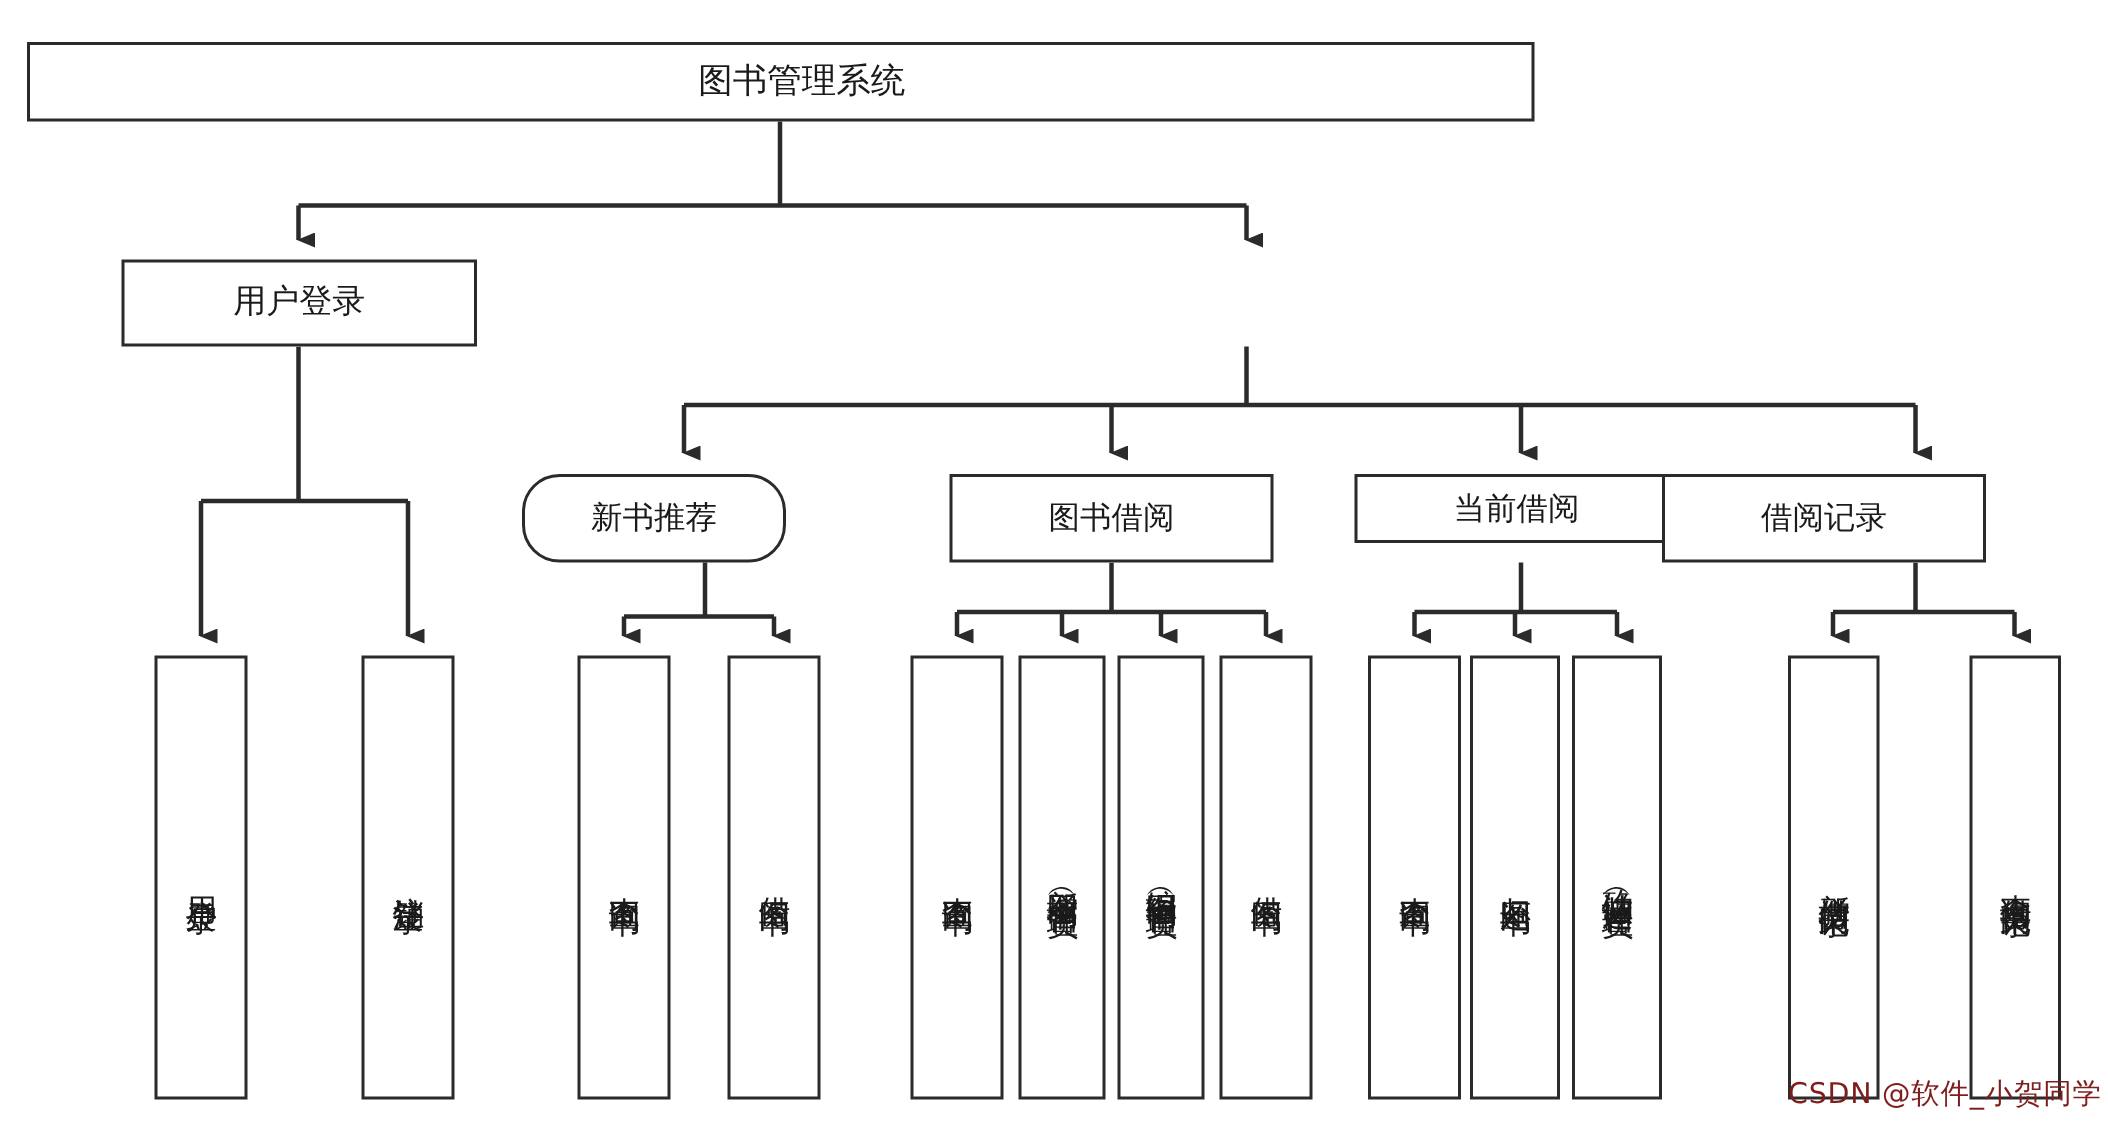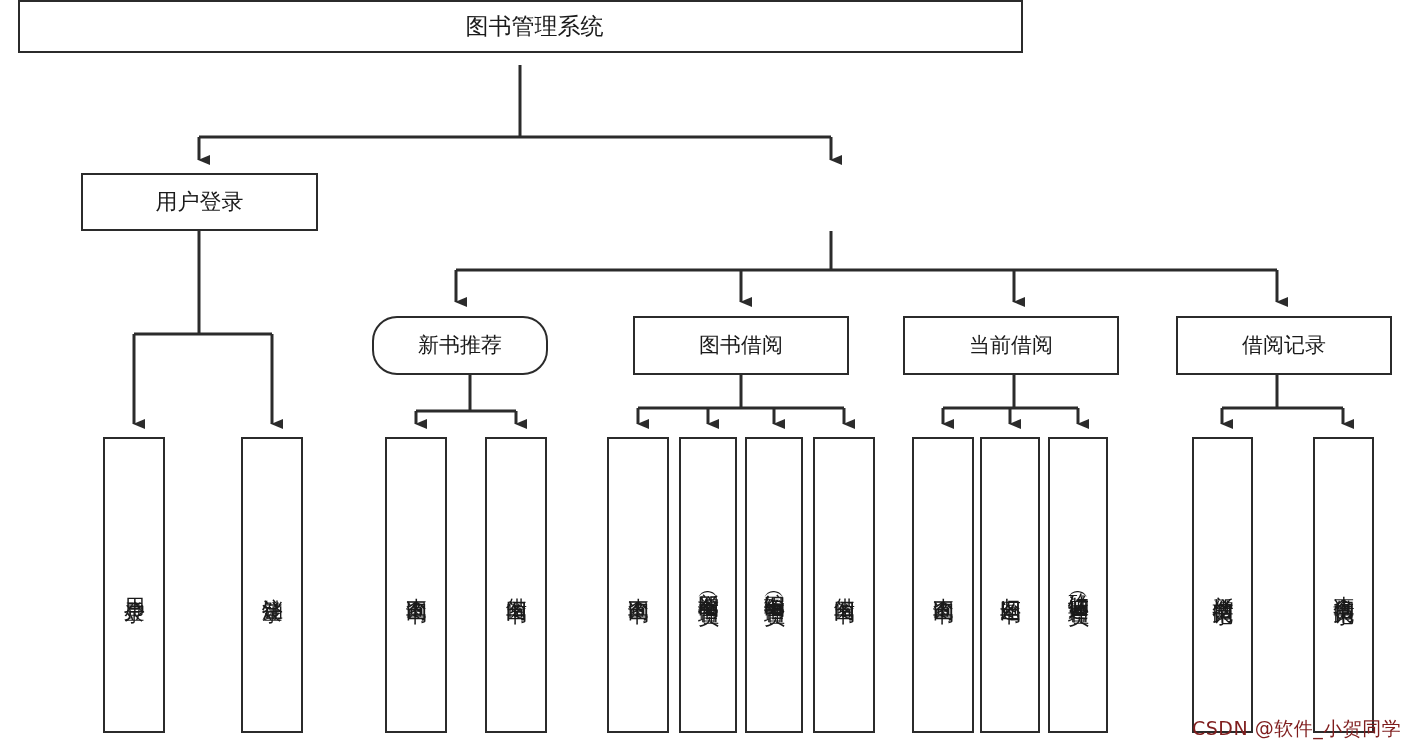--- a/index.html
+++ b/index.html
@@ -108,38 +108,38 @@
       <path d="M 1010 408 L 1010 424" marker-end="url(#arrow)"></path>
       <path d="M 1078 408 L 1078 424" marker-end="url(#arrow)"></path>
 
       <path d="M 1277 375 L 1277 408"></path>
       <path d="M 1222 408 L 1343 408"></path>
       <path d="M 1222 408 L 1222 424" marker-end="url(#arrow)"></path>
       <path d="M 1343 408 L 1343 424" marker-end="url(#arrow)"></path>
     </g>
   </svg>
 
-  <div class="node root horiz" style="left:18px; top:0; width:1005px; height:53px;padding-left:28px;">
+  <div class="node root horiz" style="left:18px; top:28px; width:1005px; height:53px;padding-left:28px;">
     <span class="node-label">图书管理系统</span>
   </div>
 
   <div class="node lvl1 horiz" style="left:81px; top:173px; width:237px; height:58px;">
     <span class="node-label">用户登录</span>
   </div>
 
-  <div class="node lvl2 horiz" style="left:372px; top:316px; width:176px; height:59px;border-radius:25px;">
+  <div class="node lvl2 horiz" style="left:348px; top:316px; width:176px; height:59px;border-radius:25px;">
     <span class="node-label">新书推荐</span>
   </div>
   <div class="node lvl2 horiz" style="left:633px; top:316px; width:216px; height:59px;align-items:center;">
     <span class="node-label">图书借阅</span>
   </div>
-  <div class="node lvl2 horiz" style="left:903px; top:316px; width:216px; height:59px;">
+  <div class="node lvl2 horiz" style="left:903px; top:316px; width:216px; height:46px;">
     <span class="node-label">当前借阅</span>
   </div>
-  <div class="node lvl2 horiz" style="left:1176px; top:316px; width:216px; height:59px;">
+  <div class="node lvl2 horiz" style="left:1108px; top:316px; width:216px; height:59px;">
     <span class="node-label">借阅记录</span>
   </div>
 
   <div class="node leaf vert" style="left:103px; top:437px; width:62px; height:296px;">
     <span class="node-label">用户登录</span>
   </div>
   <div class="node leaf vert" style="left:241px; top:437px; width:62px; height:296px;">
     <span class="node-label">注销登录</span>
   </div>
 

